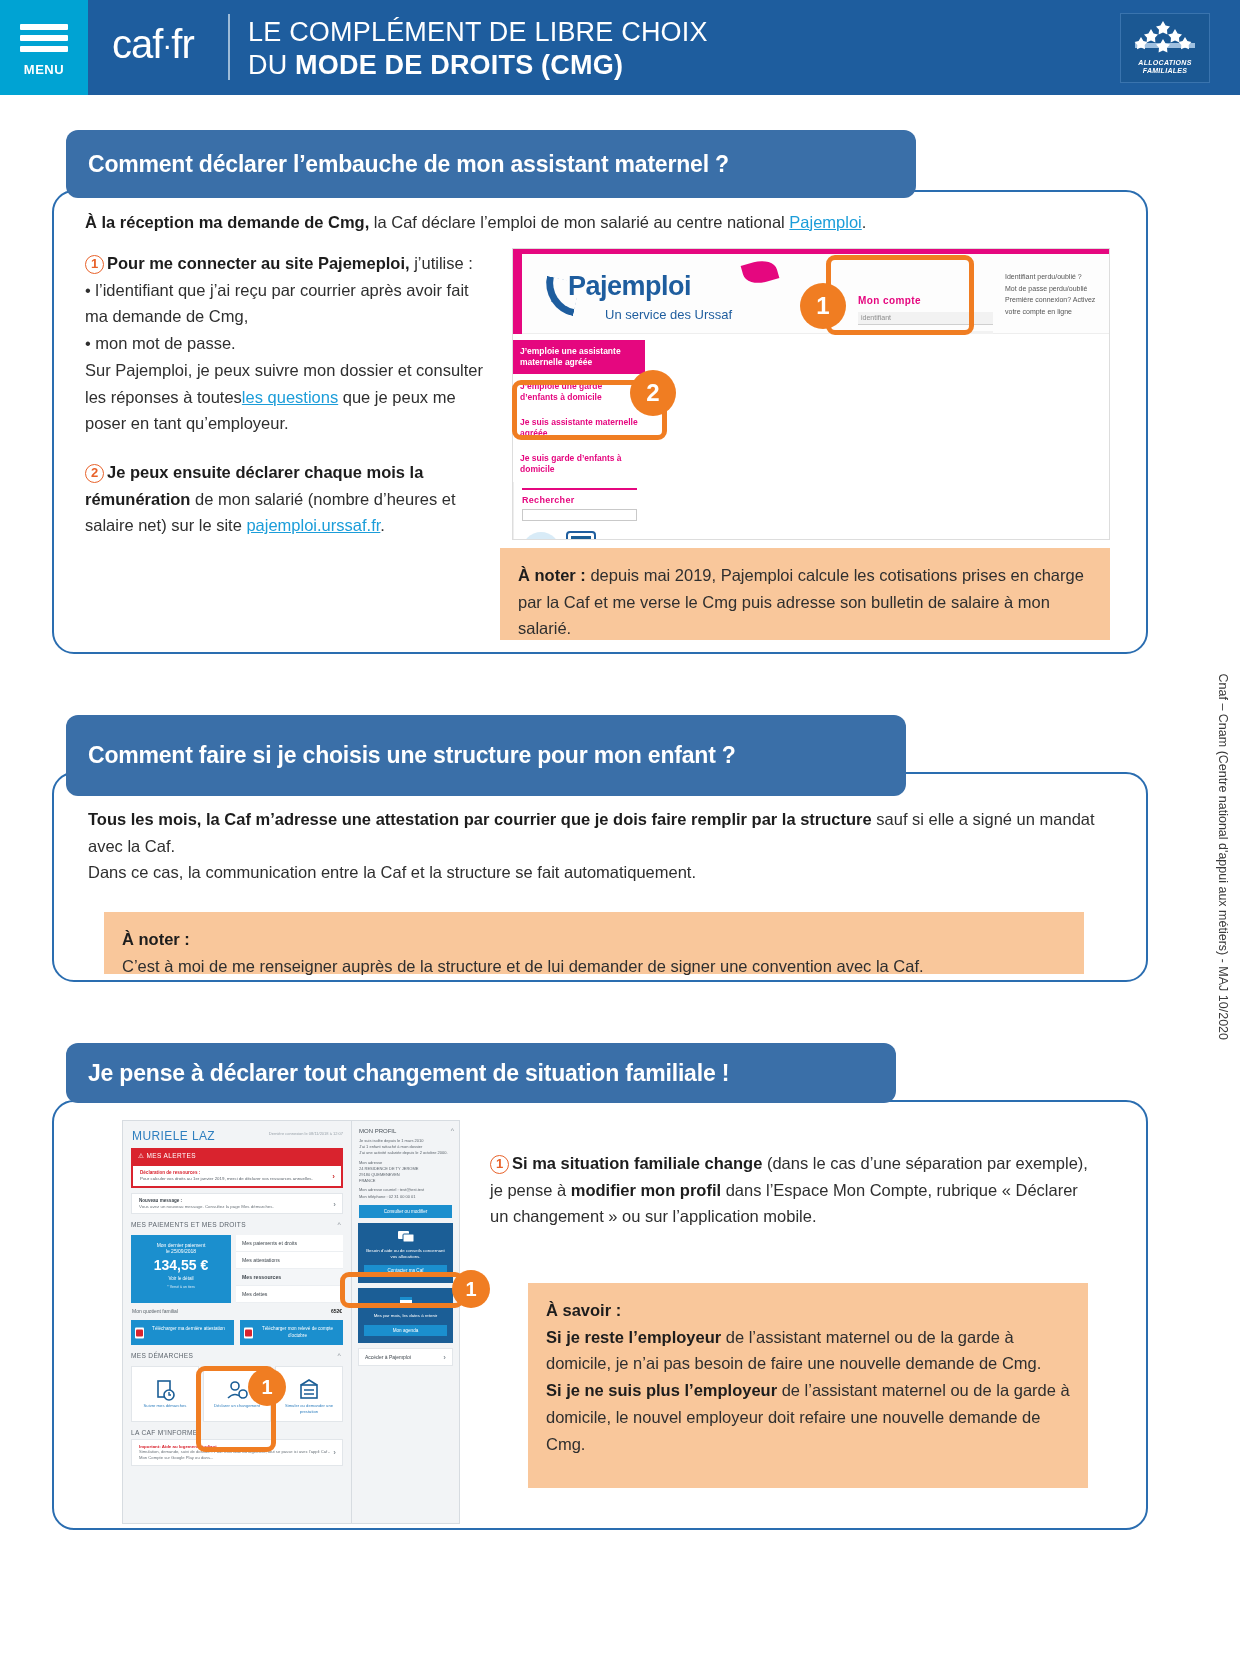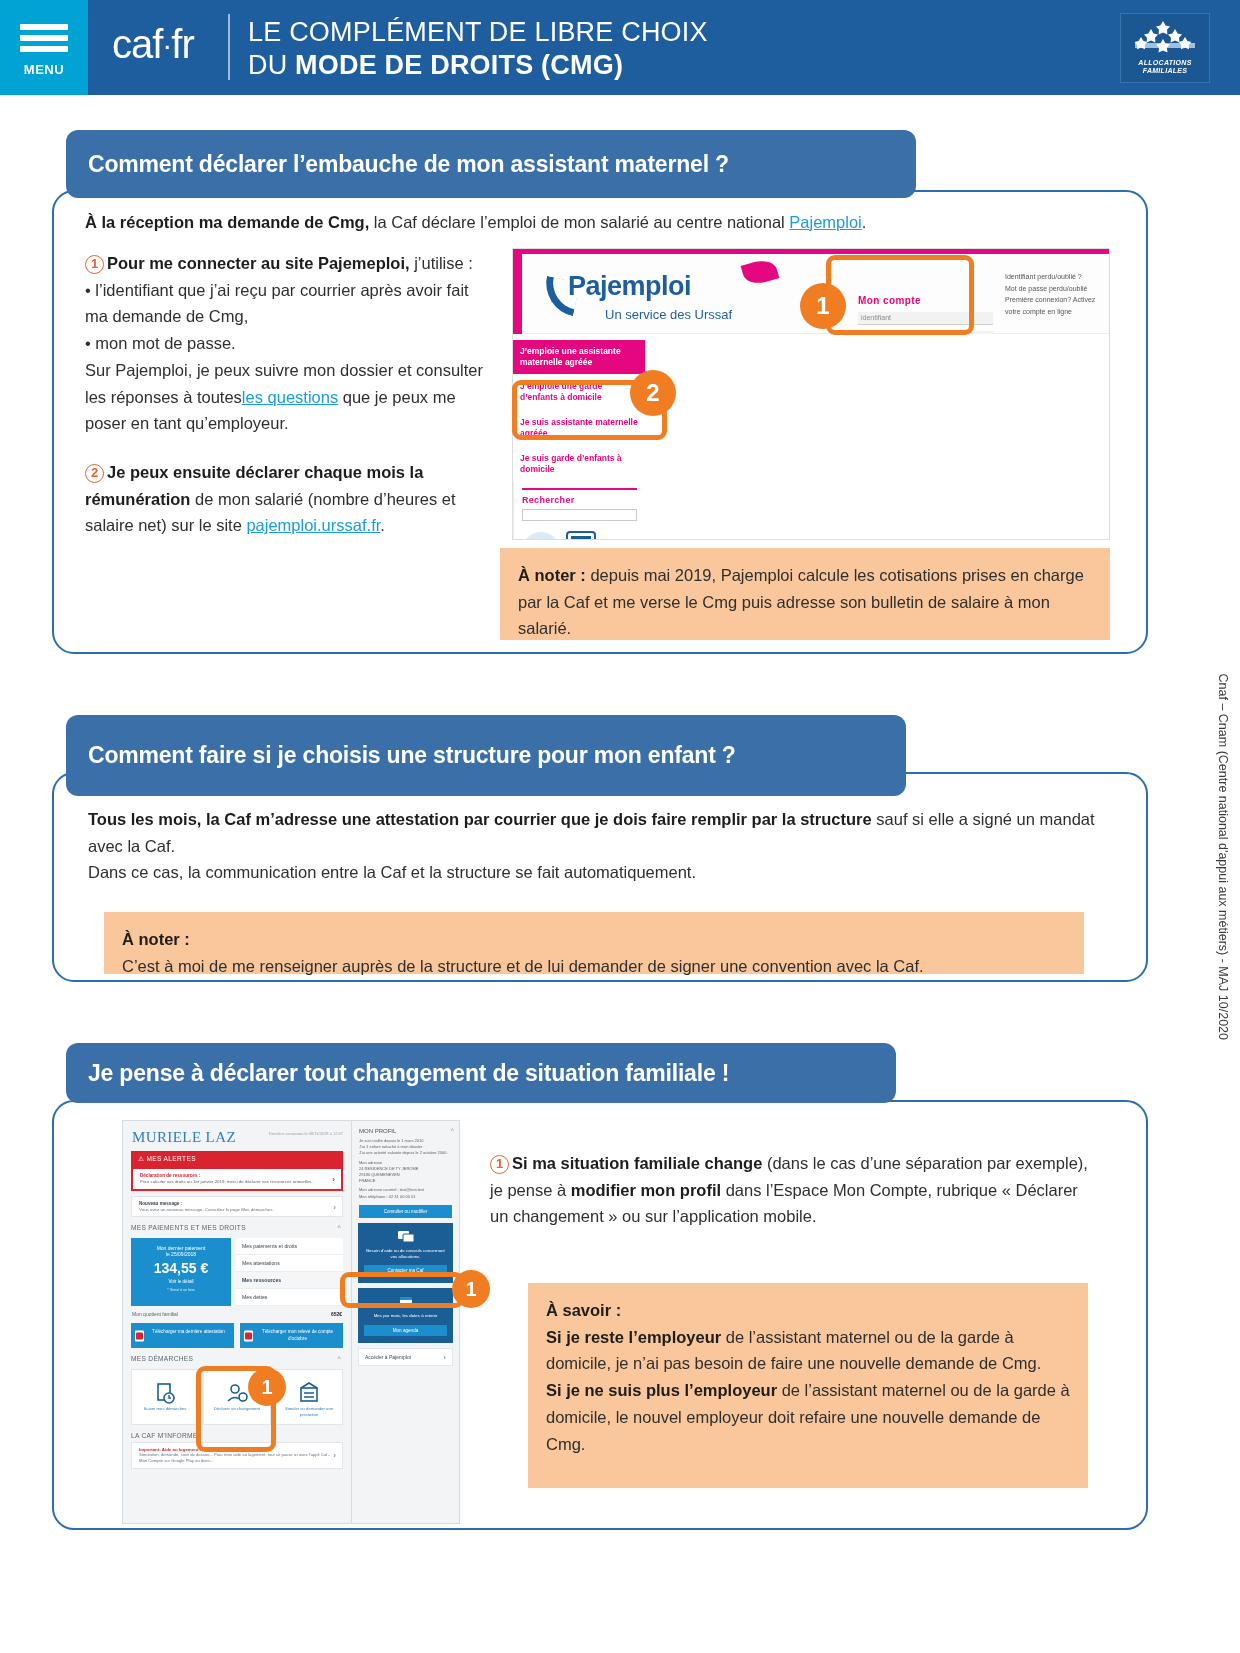--- a/index.html
+++ b/index.html
@@ -123,21 +123,21 @@
   #sec2 .s2-text  { position:absolute; left:88px; top:806px; width:1010px; }
   #sec2 .note     { position:absolute; left:104px; top:912px; width:980px; height:62px; }
 
   
   #sec3 .sec-body { left:52px; top:1100px; width:1096px; height:430px; }
   #sec3 .sec-tab  { left:66px; top:1043px; width:830px; height:60px; }
 
   
   .caf { position:absolute; left:122px; top:1120px; width:230px; height:404px;
          background:#f2f4f6; border:1px solid #d7dce1; overflow:hidden; font-size:5px; }
-  .caf-name { color:#2f7fbf; font-size:15px; padding:8px 9px 5px 9px; letter-spacing:.4px;font-family:Liberation Serif, serif; }
+  .caf-name { color:#2f7fbf; font-size:12px; padding:8px 9px 5px 9px; letter-spacing:.4px; }
   .caf-date { position:absolute; right:8px; top:10px; color:#9aa3ab; font-size:4px; }
   .caf-alert-hd { margin:0 8px; background:#d9232e; color:#fff; font-size:6.5px;
                   padding:4px 7px; letter-spacing:.4px; }
   .caf-alert-bd { margin:0 8px; border:2px solid #d9232e; background:#fff;
                   padding:4px 7px; position:relative; }
   .caf-alert-bd .t { color:#d9232e; font-weight:700; font-size:4.6px; }
   .caf-alert-bd .d { color:#5c646c; font-size:4.4px; line-height:1.45; margin-top:1px; }
   .chev { position:absolute; right:6px; top:50%; transform:translateY(-50%);
           color:#c33; font-weight:700; font-size:8px; }
   .chev.g { color:#8d959c; }

